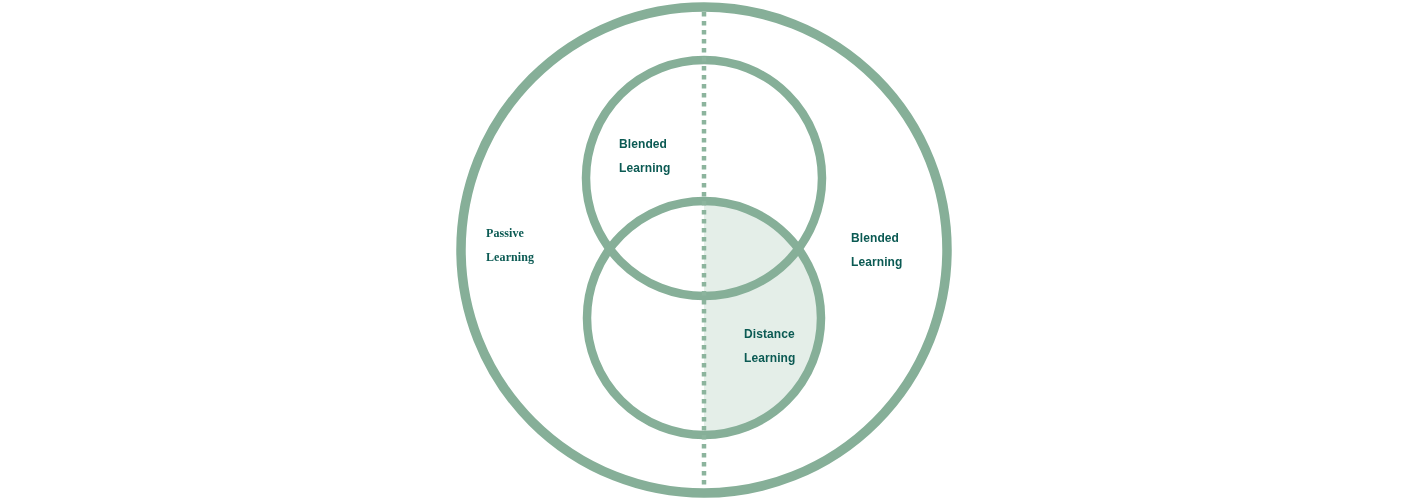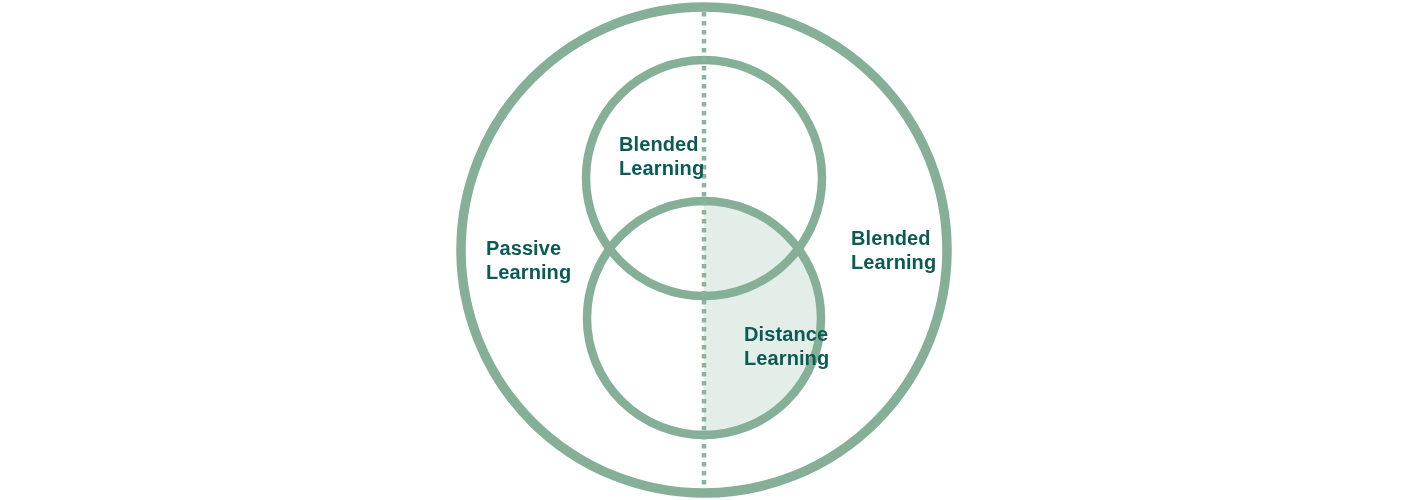--- a/index.html
+++ b/index.html
@@ -32,28 +32,28 @@
     stroke: none;
   }
   .divider {
     stroke: var(--divider);
     stroke-width: 4.5px;
     stroke-dasharray: 4.5 4.5;
     fill: none;
   }
   .label {
     position: absolute;
-    font-size: 20px;
+    font-size: 12px;
     line-height: 24px;
     font-weight: 600;
     color: var(--label_text);
     white-space: pre-line;
     letter-spacing: 0.1px;
   }
-  .label-passive  { left: 486px; top: 236px; }
+  .label-passive  { left: 486px; top: 221px; font-family: Liberation Serif, serif; }
   .label-blended  { left: 619px; top: 132px; }
   .label-active   { left: 851px; top: 226px; }
   .label-distance { left: 744px; top: 322px; }
 </style>
 </head>
 <body>
 
 <div class="stage">
 
   <svg class="diagram-svg" width="1408" height="500" viewBox="0 0 1408 500" aria-hidden="true">

